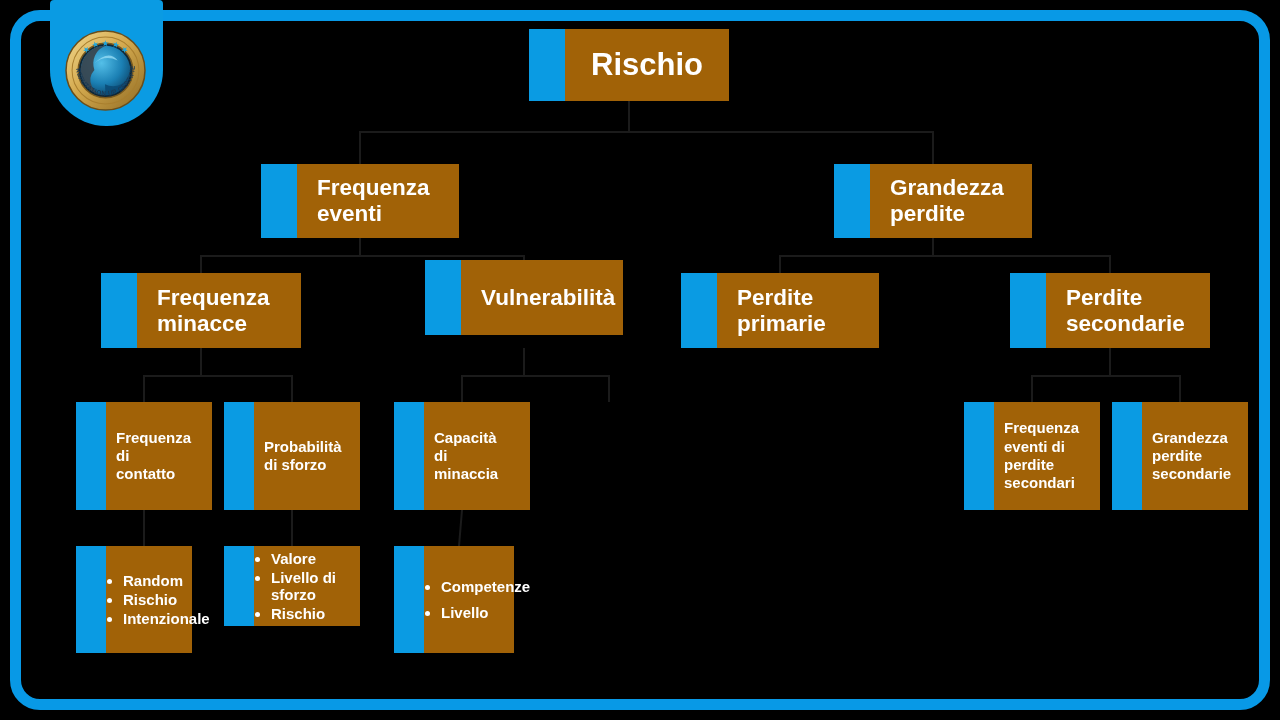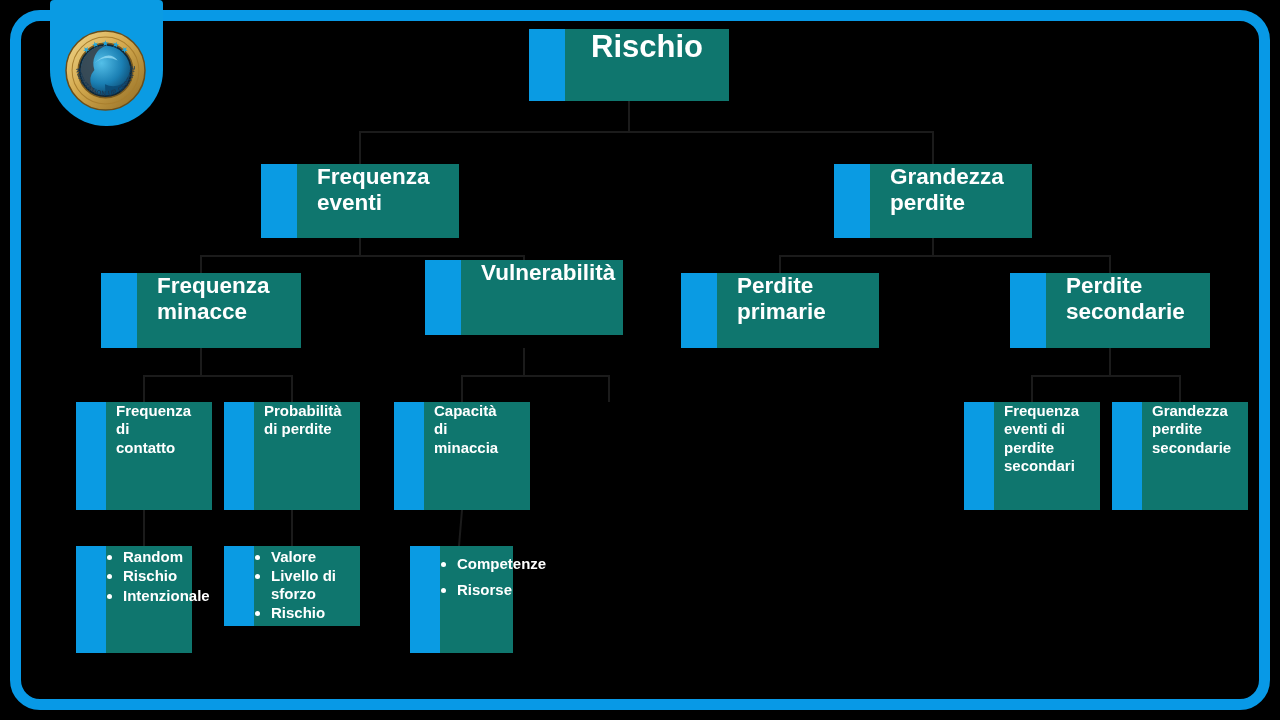--- a/index.html
+++ b/index.html
@@ -8,22 +8,22 @@
     font-family:"Liberation Sans","DejaVu Sans",sans-serif;
   }
   .frame{
     position:absolute;inset:10px;border:11px solid #0899e6;border-radius:30px;
   }
   .connectors{position:absolute;left:0;top:0;width:1280px;height:720px;}
   .node{position:absolute;display:flex;}
   .stripe{width:36px;background:#0a9be3;flex:none;}
   .lv4 .stripe,.lv5 .stripe{width:30px;}
   .content{
-    flex:1;background:#0f766e;color:#fff;font-weight:700;
-    display:flex;align-items:flex-start;min-width:0;
+    flex:1;background:#a16207;color:#fff;font-weight:700;
+    display:flex;align-items:center;min-width:0;
   }
   .content span{white-space:pre-line;}
   .lv1 .content{justify-content:center;font-size:31px;}
   .lv2 .content,.lv3 .content{padding-left:20px;font-size:22.5px;line-height:1.15;}
   .lv4 .content{padding-left:10px;padding-right:3px;font-size:15px;line-height:1.22;}
   .lv5 .content ul{margin:0;padding-left:17px;font-size:15px;line-height:1.15;}
   .lv5 li{margin:2px 0;}
   .lv5 .spread li{margin:9px 0;}
   
   .ribbon{
@@ -146,21 +146,21 @@
     <div class="content">
         <span>Frequenza
 di
 contatto</span>
       </div>
   </div>
   <div class="node lv4" style="left:224px;top:402px;width:136px;height:108px">
     <div class="stripe"></div>
     <div class="content">
         <span>Probabilità
-di perdite</span>
+di sforzo</span>
       </div>
   </div>
   <div class="node lv4" style="left:394px;top:402px;width:136px;height:108px">
     <div class="stripe"></div>
     <div class="content">
         <span>Capacità
 di
 minaccia</span>
       </div>
   </div>
@@ -195,23 +195,23 @@
   <div class="node lv5" style="left:224px;top:546px;width:136px;height:80px">
     <div class="stripe"></div>
     <div class="content">
       <ul>
         <li>Valore</li>
         <li>Livello di sforzo</li>
         <li>Rischio</li>
       </ul>
     </div>
   </div>
-  <div class="node lv5" style="left:410px;top:546px;width:103px;height:107px">
+  <div class="node lv5" style="left:394px;top:546px;width:120px;height:107px">
     <div class="stripe"></div>
     <div class="content">
       <ul class="spread">
         <li>Competenze</li>
-        <li>Risorse</li>
+        <li>Livello</li>
       </ul>
     </div>
   </div>
 
 </div>
 
 </body></html>

